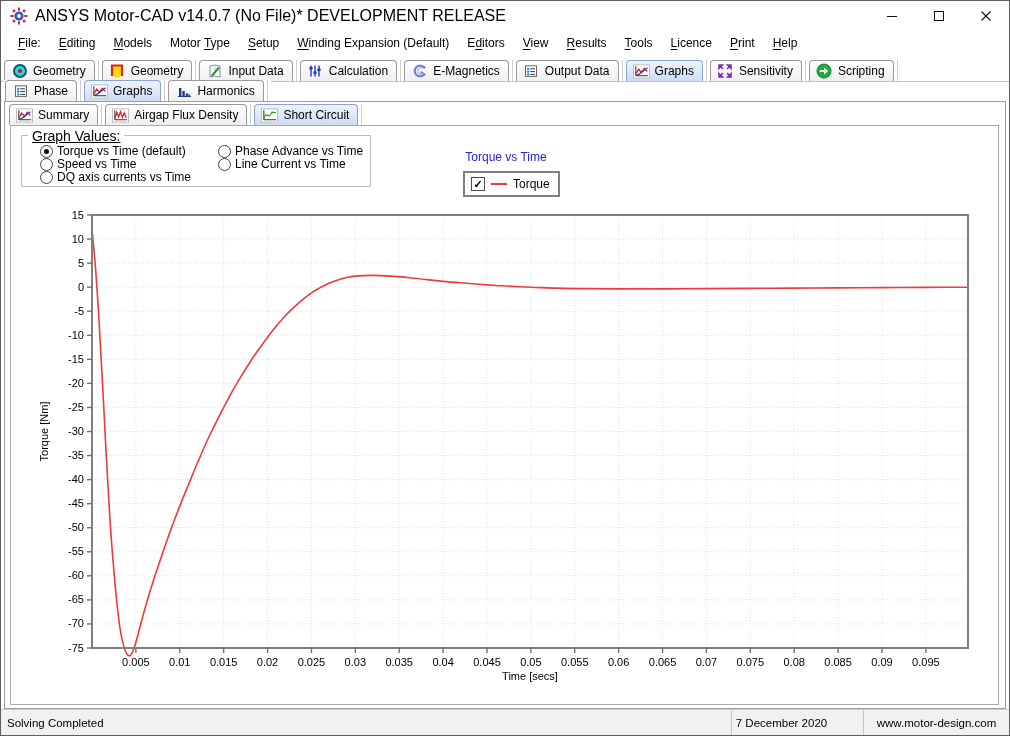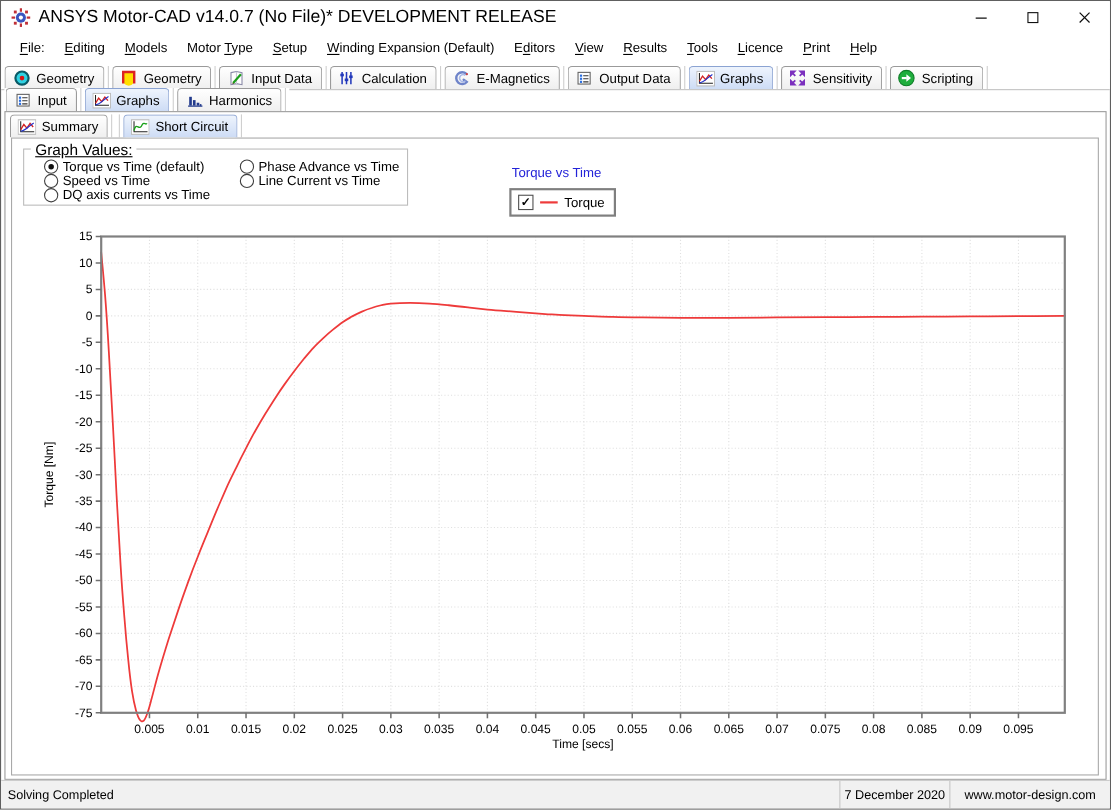--- a/index.html
+++ b/index.html
@@ -37,21 +37,21 @@
   .radio.sel .dot{display:block;}
   
   .chart-title{position:absolute;left:380px;top:24px;width:230px;text-align:center;font-size:12px;}
   .legend{position:absolute;left:452px;top:45px;height:22px;border:2px solid #7f7f7f;background:#fff;display:flex;align-items:center;gap:6px;padding:0 8px 0 6px;}
   .checkbox{width:12px;height:12px;border:1px solid #505050;background:#fff;display:inline-flex;align-items:center;justify-content:center;font-size:11px;font-weight:bold;line-height:1;flex:none;}
   .legend-line{width:16px;height:2px;flex:none;}
   .chartbox{position:absolute;left:25px;top:82px;width:950px;height:490px;}
   
   .statusbar{position:absolute;left:0;right:0;bottom:0;height:25px;background:#f1f1f1;border-top:1px solid #cccccc;display:flex;align-items:center;font-size:11.5px;}
   .sb-left{flex:1;padding-left:6px;}
-  .sb-cell{border-left:1px solid #c6c6c6;height:100%;display:flex;align-items:center;justify-content:center;}
+  .sb-cell{border-left:1px solid #c6c6c6;height:100%;display:flex;align-items:center;justify-content:center;margin-left:32px;}
   .sb-date{width:99px;}
   .sb-site{width:145px;}
   svg{display:block;}
 </style>
 </head>
 <body>
 
 <div class="window">
 
   <div class="titlebar">
@@ -238,21 +238,21 @@
               <rect x="4.2" y="7.6" width="2" height="2"></rect>
               <rect x="4.2" y="10.4" width="2" height="2"></rect>
             </g>
             <g stroke="#333" stroke-width="1">
               <line x1="7.2" y1="5.8" x2="12" y2="5.8"></line>
               <line x1="7.2" y1="8.6" x2="12" y2="8.6"></line>
               <line x1="7.2" y1="11.4" x2="12" y2="11.4"></line>
             </g>
           </svg>
         </span>
-        <span>Input</span>
+        <span>Phase</span>
       </div>
       <span class="tsep"></span>
       <div class="ttab sel">
         <span class="ticon">
           <svg width="18" height="15" viewBox="0 0 18 15">
             <rect x="0.5" y="0.5" width="17" height="14" fill="#fff" stroke="#bbb"></rect>
             <path d="M3 2 V12 H16" stroke="#222" fill="none"></path>
             <polyline points="3,10 6,5 9,8.5 12,4 15,7.5" fill="none" stroke="#d42222" stroke-width="1.3"></polyline>
             <path d="M3 11.5 C7 11.5 10 7 15.5 3.5" fill="none" stroke="#2233cc" stroke-width="1.1"></path>
           </svg>
@@ -284,20 +284,30 @@
             <svg width="18" height="15" viewBox="0 0 18 15">
               <rect x="0.5" y="0.5" width="17" height="14" fill="#fff" stroke="#bbb"></rect>
               <path d="M3 2 V12 H16" stroke="#222" fill="none"></path>
               <polyline points="3,10 6,5 9,8.5 12,4 15,7.5" fill="none" stroke="#d42222" stroke-width="1.3"></polyline>
               <path d="M3 11.5 C7 11.5 10 7 15.5 3.5" fill="none" stroke="#2233cc" stroke-width="1.1"></path>
             </svg>
           </span>
           <span>Summary</span>
         </div>
         <span class="tsep"></span>
+        <div class="ttab">
+          <span class="ticon">
+            <svg width="18" height="15" viewBox="0 0 18 15">
+              <rect x="0.5" y="0.5" width="17" height="14" fill="#fff" stroke="#bbb"></rect>
+              <path d="M3 2 V12 H16" stroke="#222" fill="none"></path>
+              <polyline points="3,11 5,4 7,9 9,3.5 11,9.5 13,4.5 15,10" fill="none" stroke="#d42222" stroke-width="1.3"></polyline>
+            </svg>
+          </span>
+          <span>Airgap Flux Density</span>
+        </div>
         <span class="tsep"></span>
         <div class="ttab sel">
           <span class="ticon">
             <svg width="18" height="15" viewBox="0 0 18 15">
               <rect x="0.5" y="0.5" width="17" height="14" fill="#fff" stroke="#bbb"></rect>
               <path d="M3 2 V12 H16" stroke="#222" fill="none"></path>
               <path d="M3 11 C5 1.5 8 12.5 11 5 C13 2 14 6 15.5 4" fill="none" stroke="#18a018" stroke-width="1.3"></path>
             </svg>
           </span>
           <span>Short Circuit</span>

